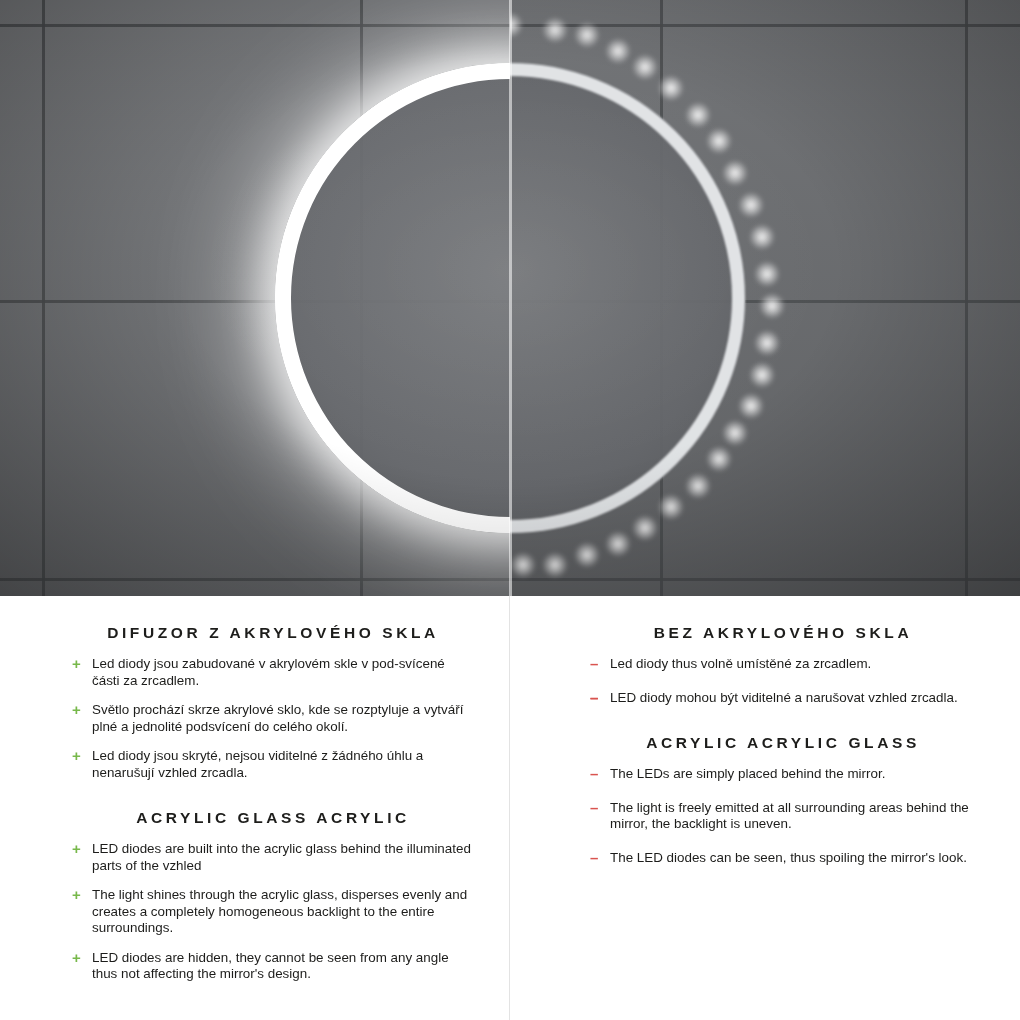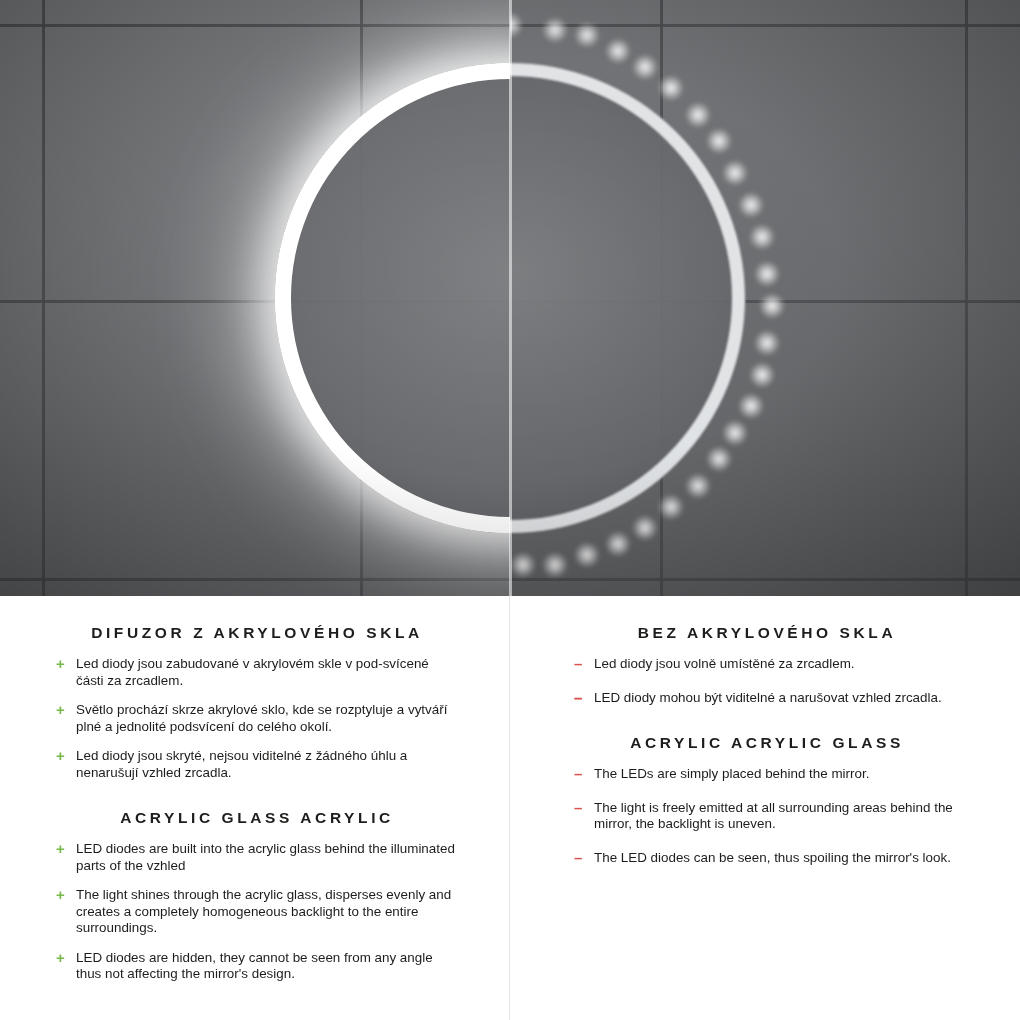--- a/index.html
+++ b/index.html
@@ -108,20 +108,21 @@
     width:1020px;height:424px;
     background:#ffffff;
   }
   .divider-v{
     position:absolute;left:509px;top:0;width:1px;height:424px;
     background:#e3e3e3;
   }
   .col{
     position:absolute;top:0;width:510px;height:424px;
     box-sizing:border-box;
+    margin-left:16px;
   }
   .col.left{left:0;padding:28px 52px 0 56px;}
   .col.right{left:510px;padding:28px 60px 0 64px;}
 
   .heading{
     font-size:15.5px;
     font-weight:bold;
     letter-spacing:3.6px;
     color:#1d1d1b;
     text-align:center;
@@ -222,21 +223,21 @@
       <ul class="list plus">
         <li><span class="mark" style="color: rgb(119, 184, 74);">+</span><span>LED diodes are built into the acrylic glass behind the illuminated parts of the vzhled</span></li>
         <li><span class="mark" style="color: rgb(119, 184, 74);">+</span><span>The light shines through the acrylic glass, disperses evenly and creates a completely homogeneous backlight to the entire surroundings.</span></li>
         <li><span class="mark" style="color: rgb(119, 184, 74);">+</span><span>LED diodes are hidden, they cannot be seen from any angle thus not affecting the mirror's design.</span></li>
       </ul>
     </div>
 
     <div class="col right">
       <h2 class="heading">BEZ AKRYLOVÉHO SKLA</h2>
       <ul class="list minus">
-        <li><span class="mark" style="color: rgb(217, 84, 79);">–</span><span>Led diody jsou volně umístěné za zrcadlem.</span></li>
+        <li><span class="mark" style="color: rgb(217, 84, 79);">–</span><span>Led diody thus volně umístěné za zrcadlem.</span></li>
         <li><span class="mark" style="color: rgb(217, 84, 79);">–</span></li>
         <li><span class="mark" style="color: rgb(217, 84, 79);">–</span><span>LED  diody mohou být viditelné a narušovat vzhled zrcadla.</span></li>
       </ul>
 
       <h2 class="heading second">ACRYLIC ACRYLIC GLASS</h2>
       <ul class="list minus">
         <li><span class="mark" style="color: rgb(217, 84, 79);">–</span><span>The LEDs are simply placed behind the mirror.</span></li>
         <li><span class="mark" style="color: rgb(217, 84, 79);">–</span><span>The light is freely emitted at all surrounding areas behind the mirror, the backlight is uneven.</span></li>
         <li><span class="mark" style="color: rgb(217, 84, 79);">–</span><span>The LED diodes can be seen, thus spoiling the mirror's look.</span></li>
       </ul>

